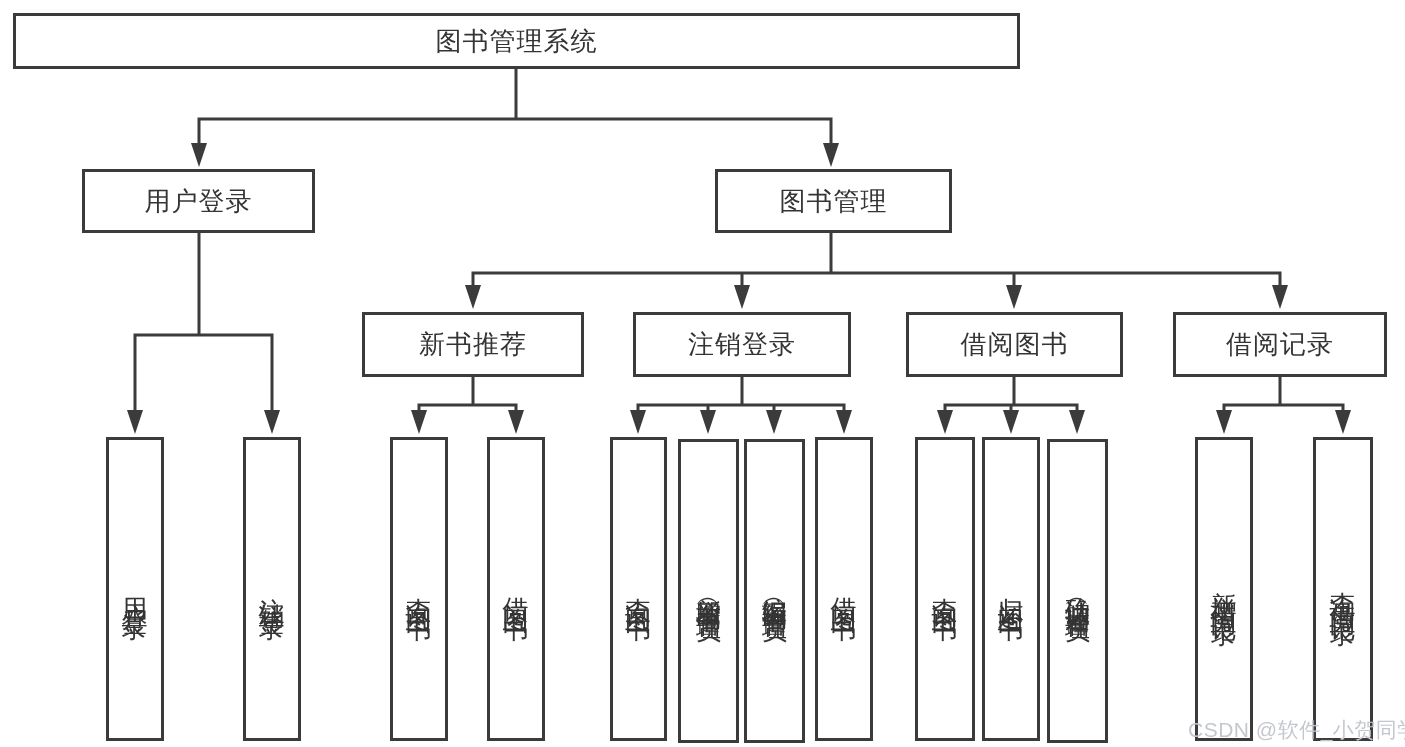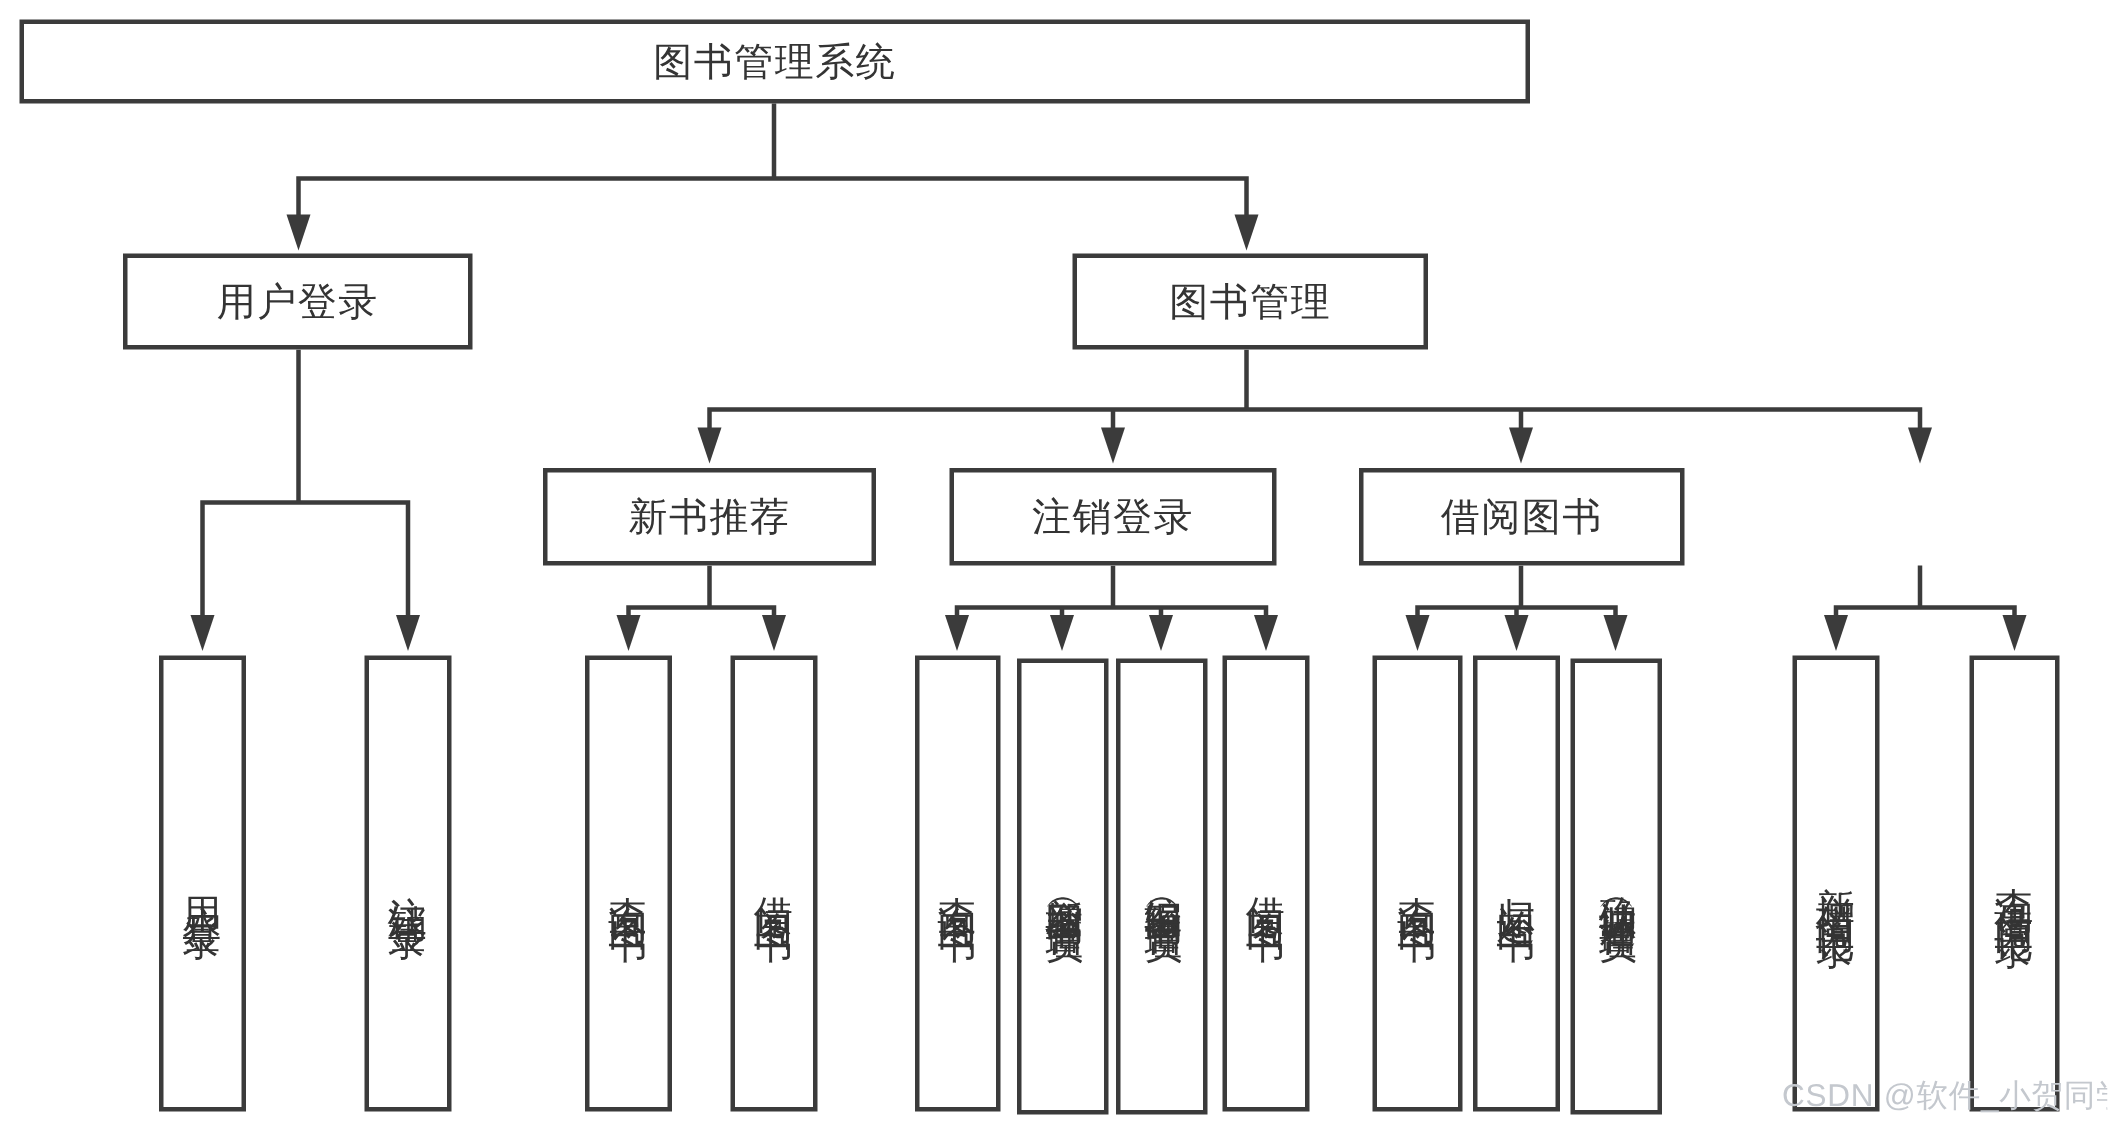--- a/index.html
+++ b/index.html
@@ -128,20 +128,23 @@
 
   <div class="node" style="left:715px; top:169px; width:237px; height:64px;">
     <span class="hlabel">图书管理</span>
   </div>
   <div class="node" style="left:633px; top:312px; width:218px; height:65px;">
     <span class="hlabel">注销登录</span>
   </div>
   <div class="node" style="left:906px; top:312px; width:217px; height:65px;">
     <span class="hlabel">借阅图书</span>
   </div>
+  <div class="node" style="left:1173px; top:312px; width:214px; height:65px;">
+    <span class="hlabel">借阅记录</span>
+  </div>
 
   <div class="node" style="left:106px; top:437px; width:58px; height:304px;">
     <span class="vtext">用户登录</span>
   </div>
   <div class="node" style="left:243px; top:437px; width:58px; height:304px;">
     <span class="vtext">注销登录</span>
   </div>
 
   <div class="node" style="left:390px; top:437px; width:58px; height:304px;">
     <span class="vtext">查询图书</span>

